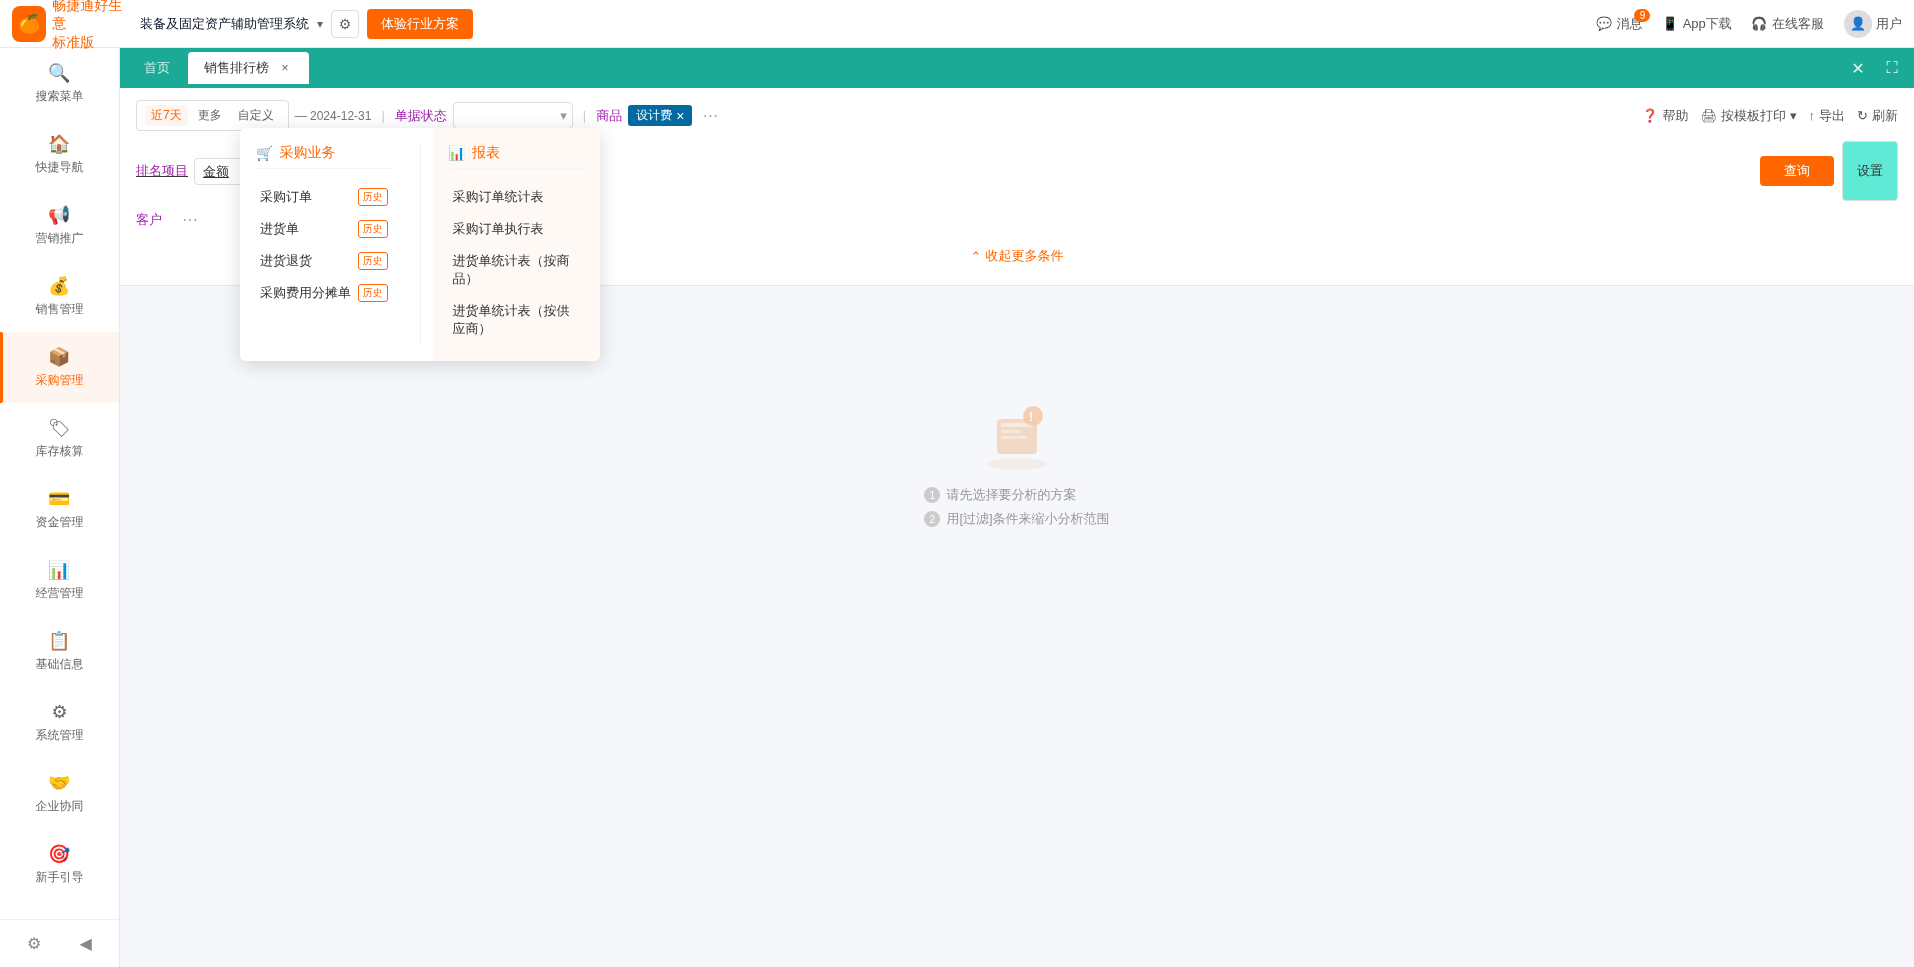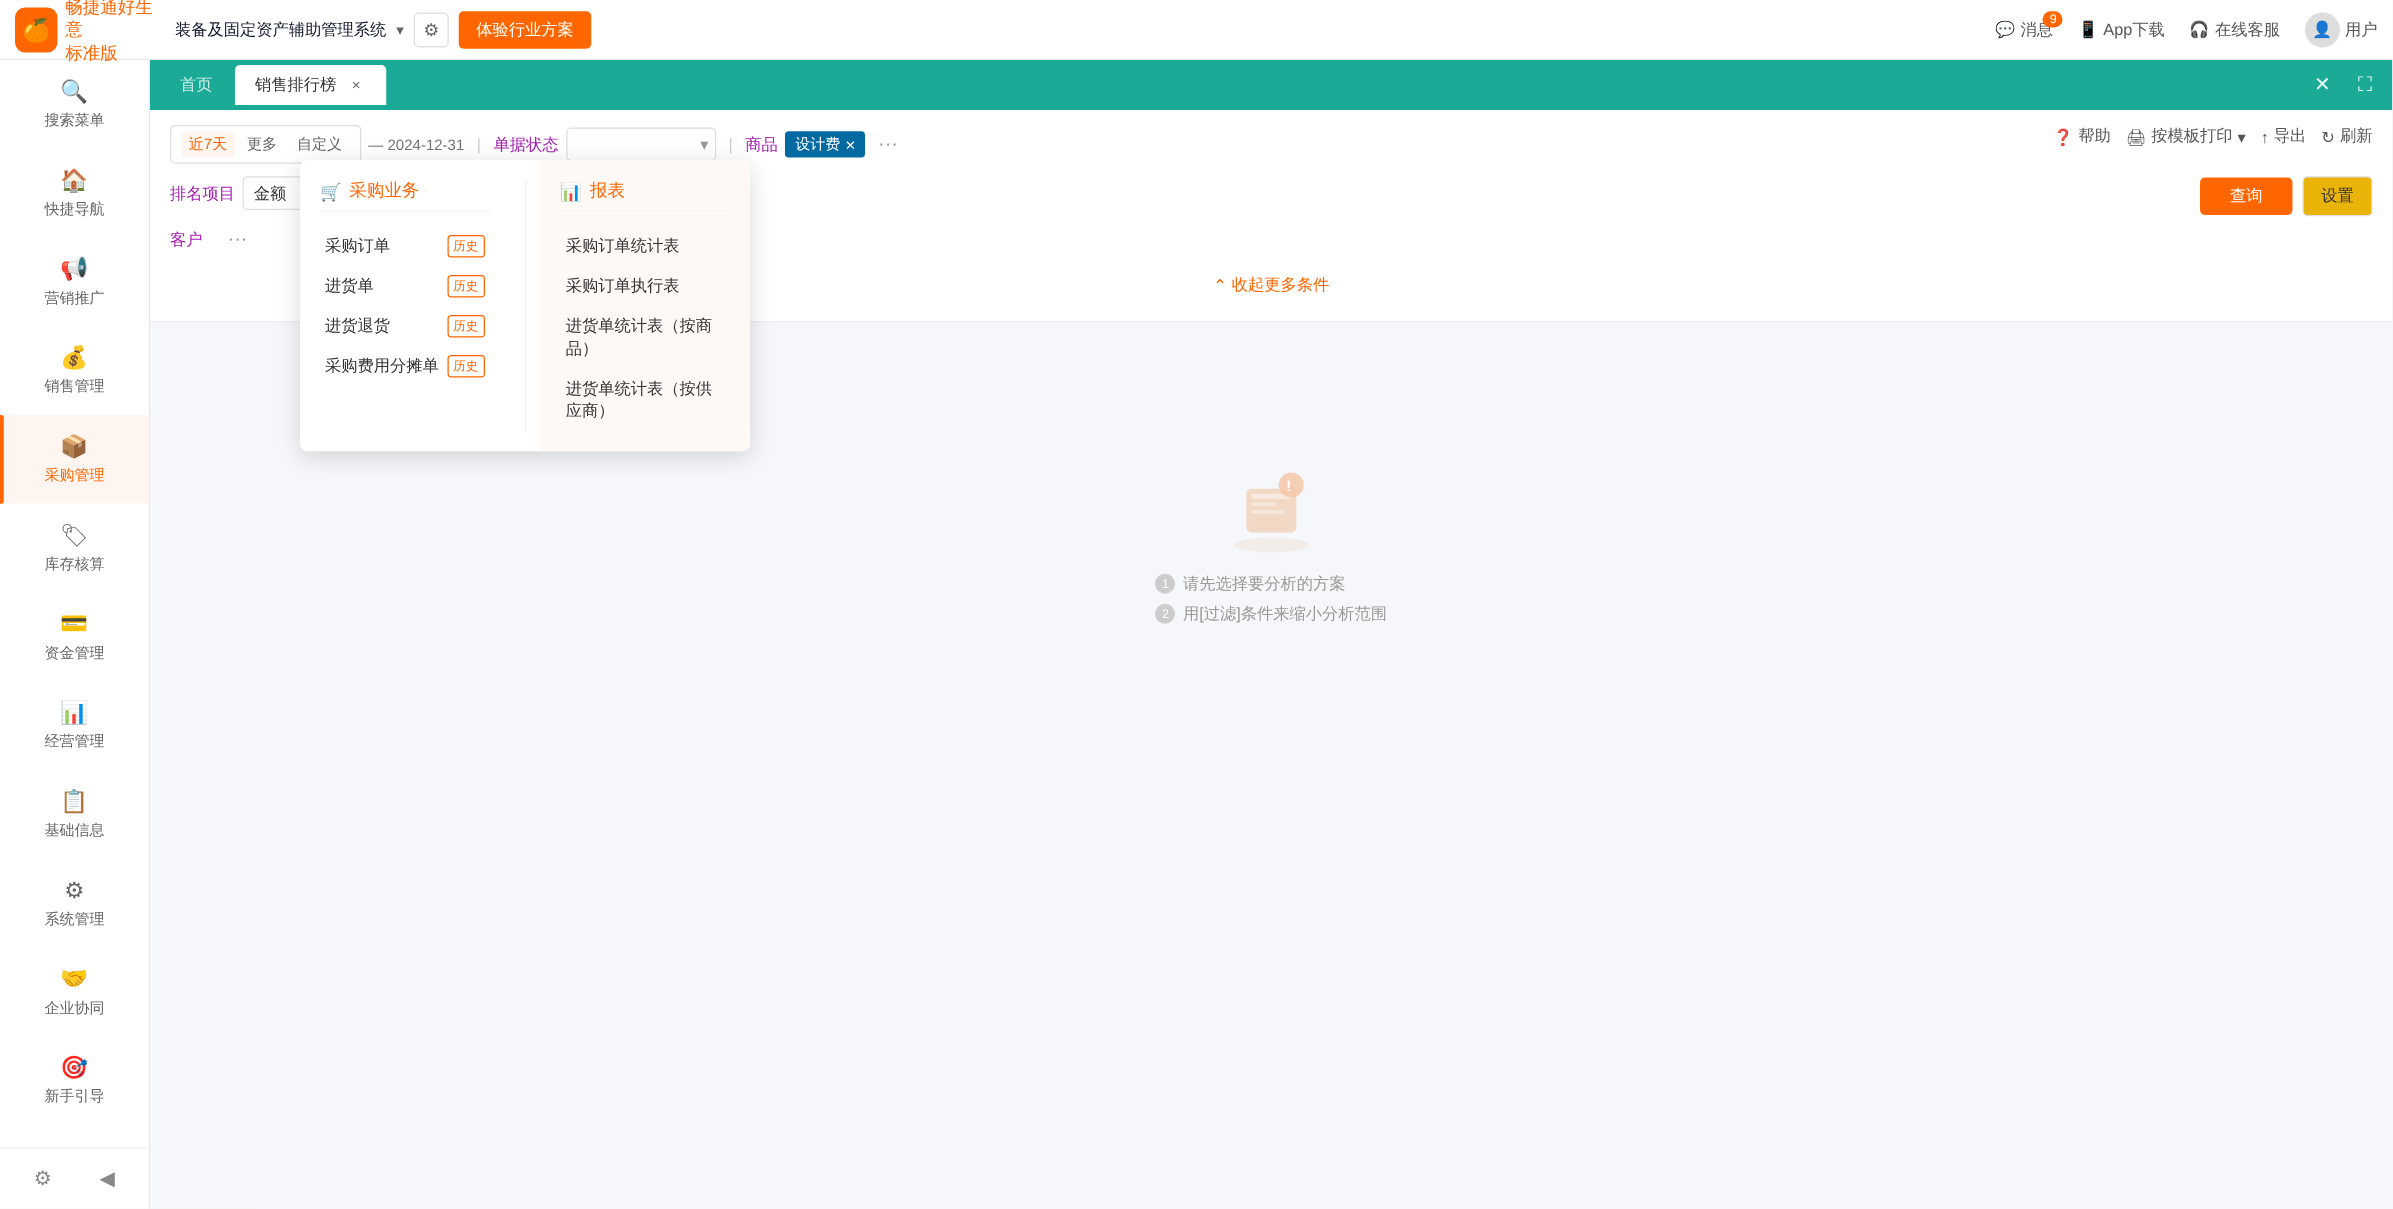--- a/index.html
+++ b/index.html
@@ -232,21 +232,21 @@
     }
 
     
     .filter-bar {
       background: #fff;
       padding: 12px 16px;
       border-bottom: 1px solid #e8e8e8;
     }
     .filter-row {
       display: flex;
-      align-items: flex-start;
+      align-items: center;
       gap: 16px;
       margin-bottom: 10px;
       flex-wrap: wrap;
     }
     .filter-row:last-child { margin-bottom: 0; }
     .filter-label {
       font-size: 13px;
       color: #a21caf;
       white-space: nowrap;
     }
@@ -301,23 +301,23 @@
       background: #f60;
       color: #fff;
       border: none;
       border-radius: 4px;
       padding: 6px 24px;
       font-size: 13px;
       cursor: pointer;
     }
     .btn-settings {
       border: 1px solid #ddd;
-      background: #eab308;
+      background: #5eead4;
       border-radius: 4px;
-      padding: 6px 14px;
+      padding: 20px 14px;
       font-size: 13px;
       cursor: pointer;
       color: #333;
     }
     .toolbar-right {
       display: flex;
       gap: 12px;
       align-items: center;
       margin-left: auto;
     }
@@ -591,21 +591,21 @@
               <span>导出</span>
             </div>
             <div class="toolbar-btn">
               <span>↻</span>
               <span>刷新</span>
             </div>
           </div>
         </div>
 
         <div class="filter-row">
-          <div style="display:flex; align-items:center; gap:6px; flex:1;">
+          <div style="display:flex; align-items:center; gap:6px; flex:1;text-decoration:underline;">
             <span class="filter-label">排名项目</span>
             <div style="position:relative; display:inline-flex; align-items:center;">
               <select class="filter-select" style="min-width:120px;">
                 <option>金额</option>
               </select>
               <span style="position:absolute;right:6px;pointer-events:none;color:#999;">▾</span>
             </div>
 
             <span style="color:#ccc; margin:0 8px;">|</span>
 

